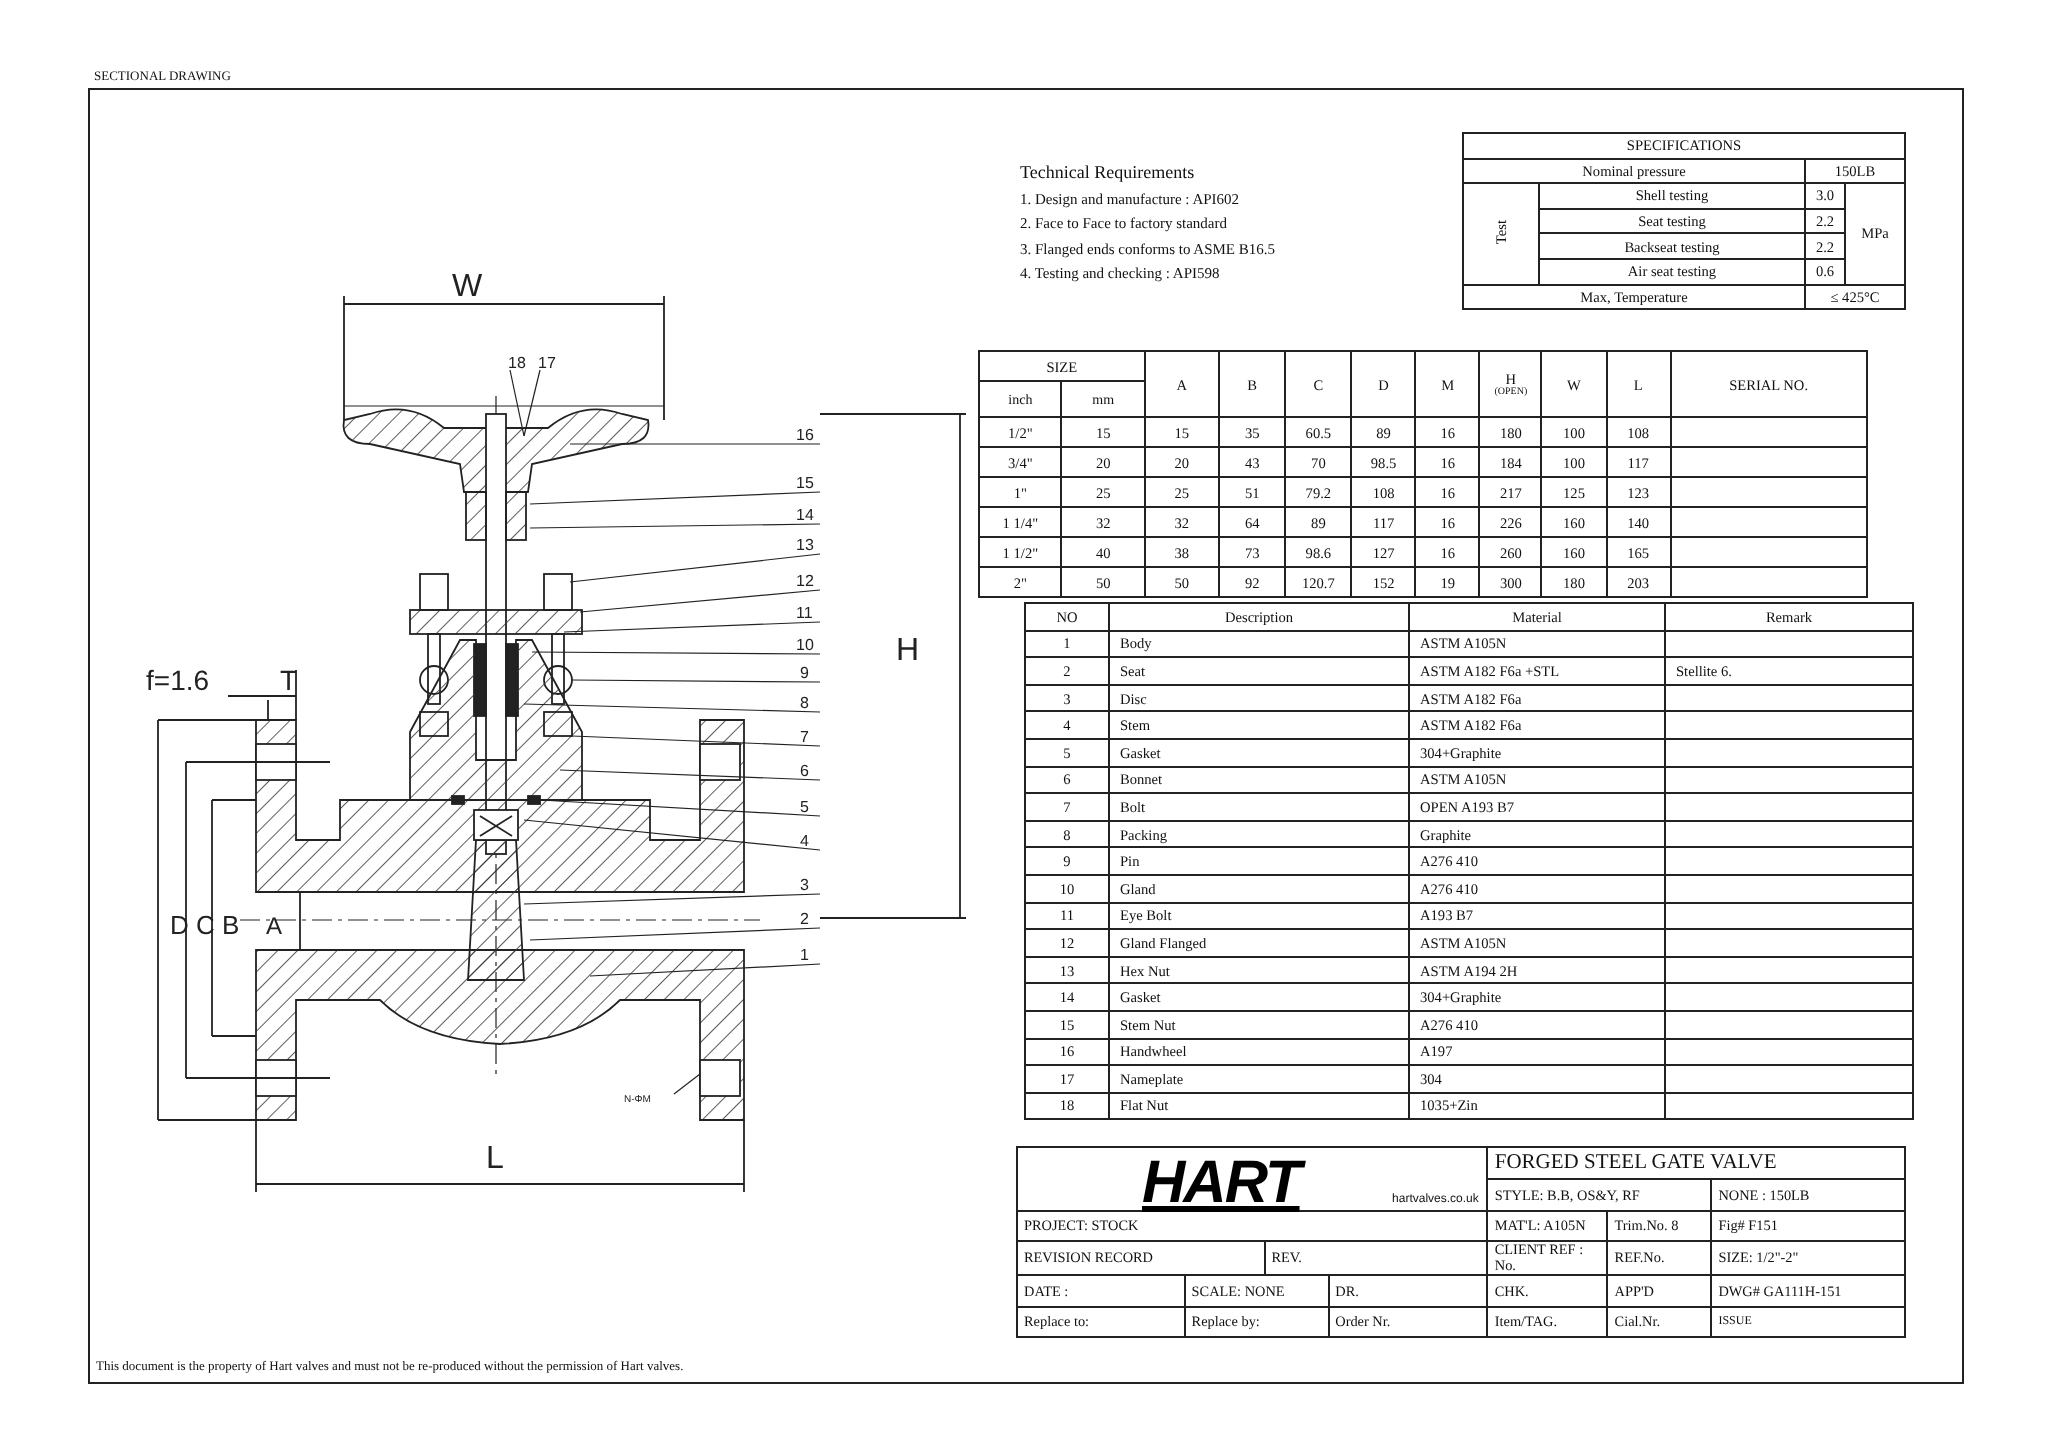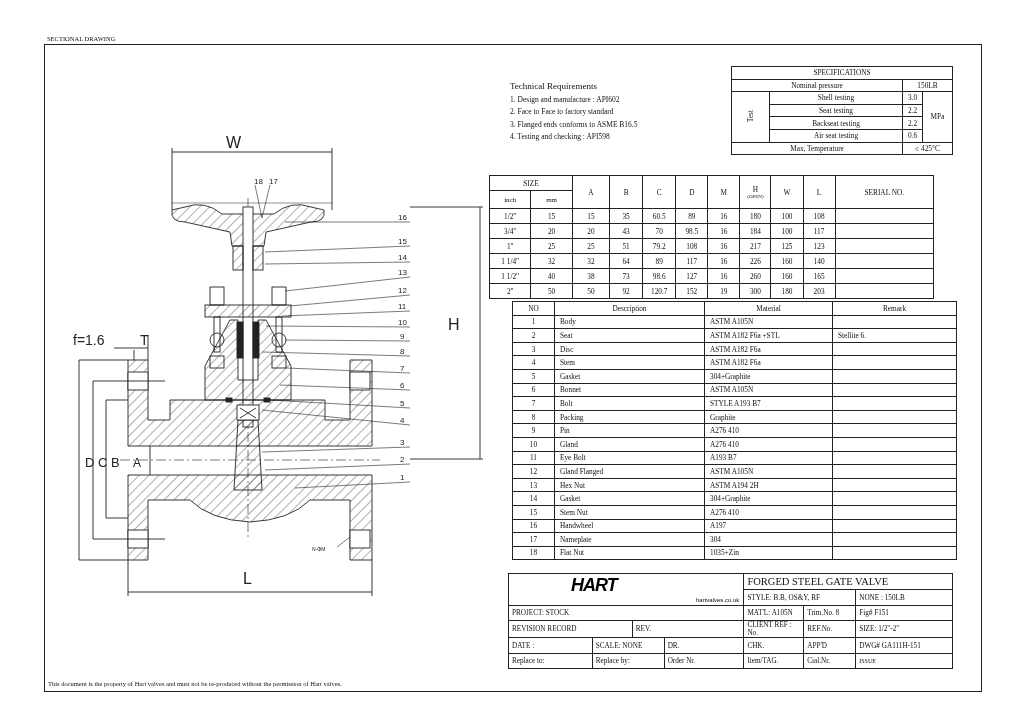--- a/index.html
+++ b/index.html
@@ -18,21 +18,21 @@
   .size { left: 489px; top: 175px; width: 445px; }
   .size td { height: 15px; }
   .size .sub td { height: 18px; font-size: 7px; }
   .parts { left: 512px; top: 301px; width: 445px; }
   .parts td { height: 13.6px; }
   .parts td.l { text-align: left; padding-left: 5px; }
   .tb { left: 508px; top: 573px; width: 445px; }
   .tb td { height: 15.4px; text-align: left; padding-left: 3px; font-size: 7.2px; }
   .vert { writing-mode: vertical-rl; transform: rotate(180deg); }
   .logo { position: relative; height: 32px !important; }
-  .logo-text { position: absolute; left: 62px; top: 1px; font-family: "Liberation Sans", sans-serif; font-weight: bold; font-style: italic; font-size: 18px; letter-spacing: -1px; color: #000; }
+  .logo-text { position: absolute; left: 62px; top: 1px; font-family: "Liberation Sans", sans-serif; font-weight: bold; font-style: italic; font-size: 30px; letter-spacing: -1px; text-decoration: underline; color: #000; }
   .logo-url { position: absolute; right: 4px; bottom: 2px; font-family: "Liberation Sans", sans-serif; font-size: 6px; }
   .tb-title { font-size: 10.5px !important; text-align: center; }
 </style>
 </head>
 <body>
 
 <div class="hdr">SECTIONAL DRAWING</div>
 <div class="frame"></div>
 <div class="footer">This document is the property of Hart valves and must not be re-produced without the permission of Hart valves.</div>
 
@@ -354,21 +354,21 @@
       </tr>
       <tr>
         <td>6</td>
         <td class="l">Bonnet</td>
         <td class="l">ASTM A105N</td>
         <td class="l"></td>
       </tr>
       <tr>
         <td>7</td>
         <td class="l">Bolt</td>
-        <td class="l">STYLE A193 B7</td>
+        <td class="l">OPEN A193 B7</td>
         <td class="l"></td>
       </tr>
       <tr>
         <td>8</td>
         <td class="l">Packing</td>
         <td class="l">Graphite</td>
         <td class="l"></td>
       </tr>
       <tr>
         <td>9</td>

